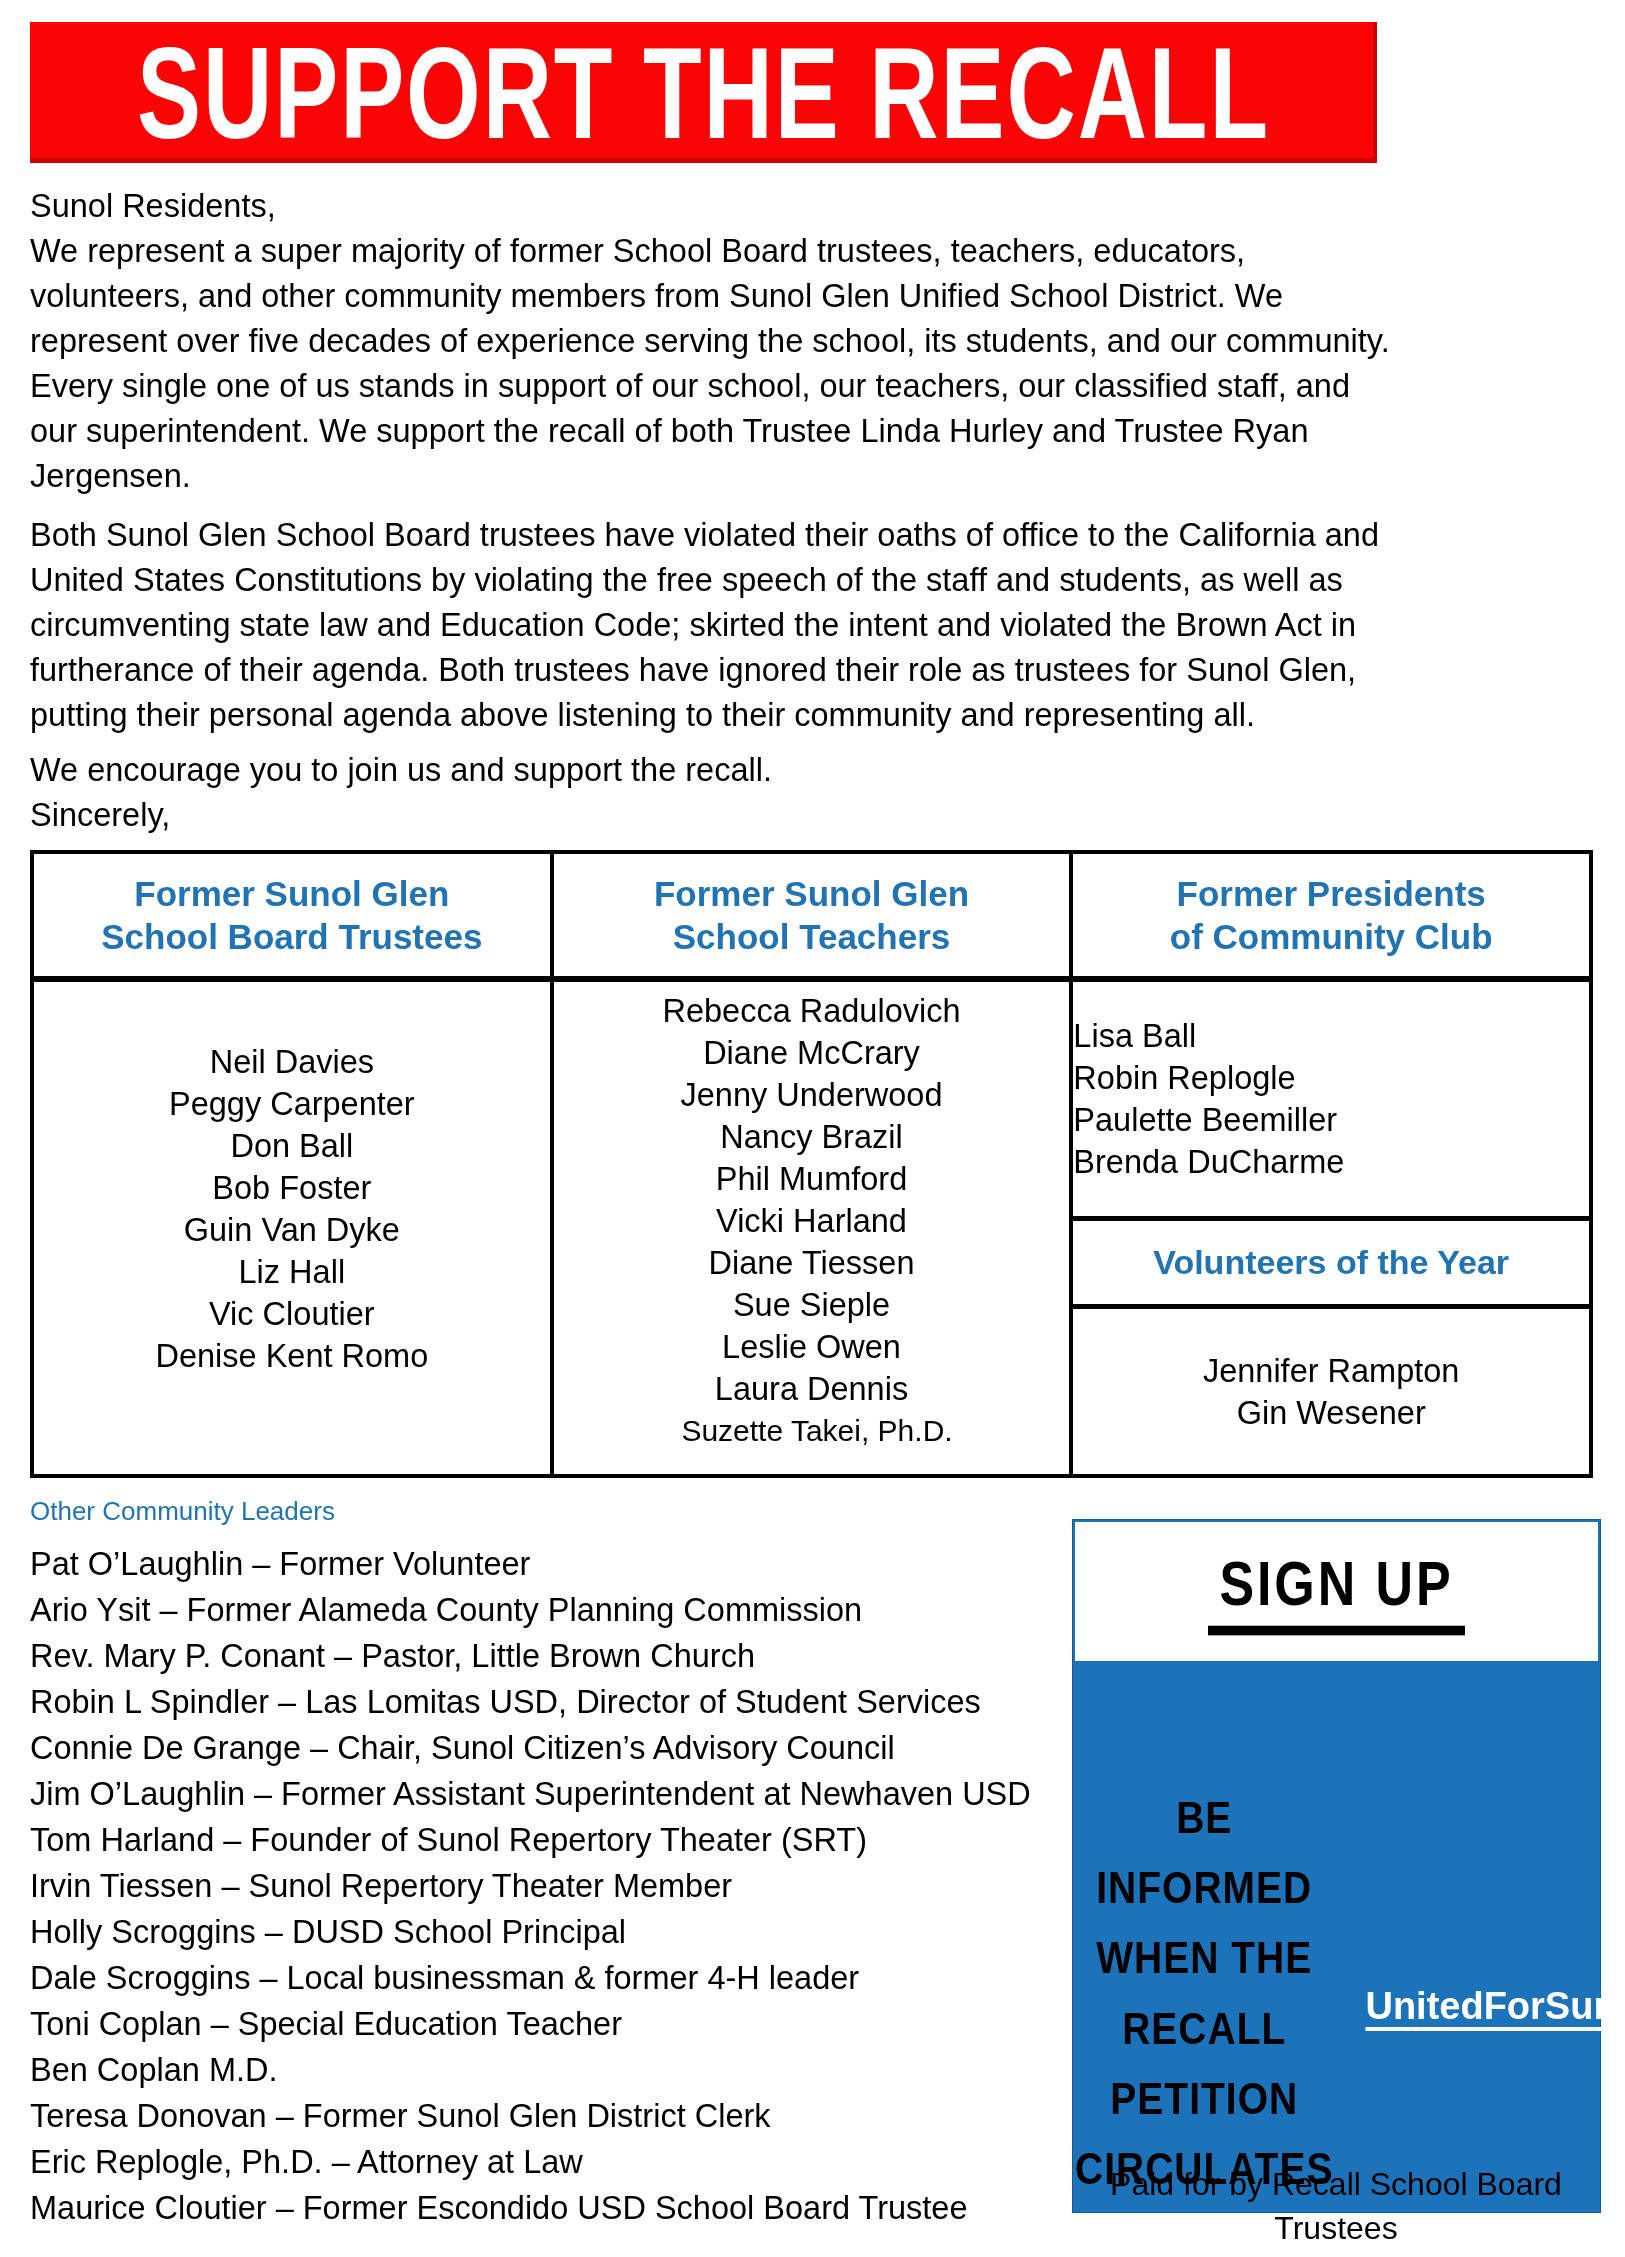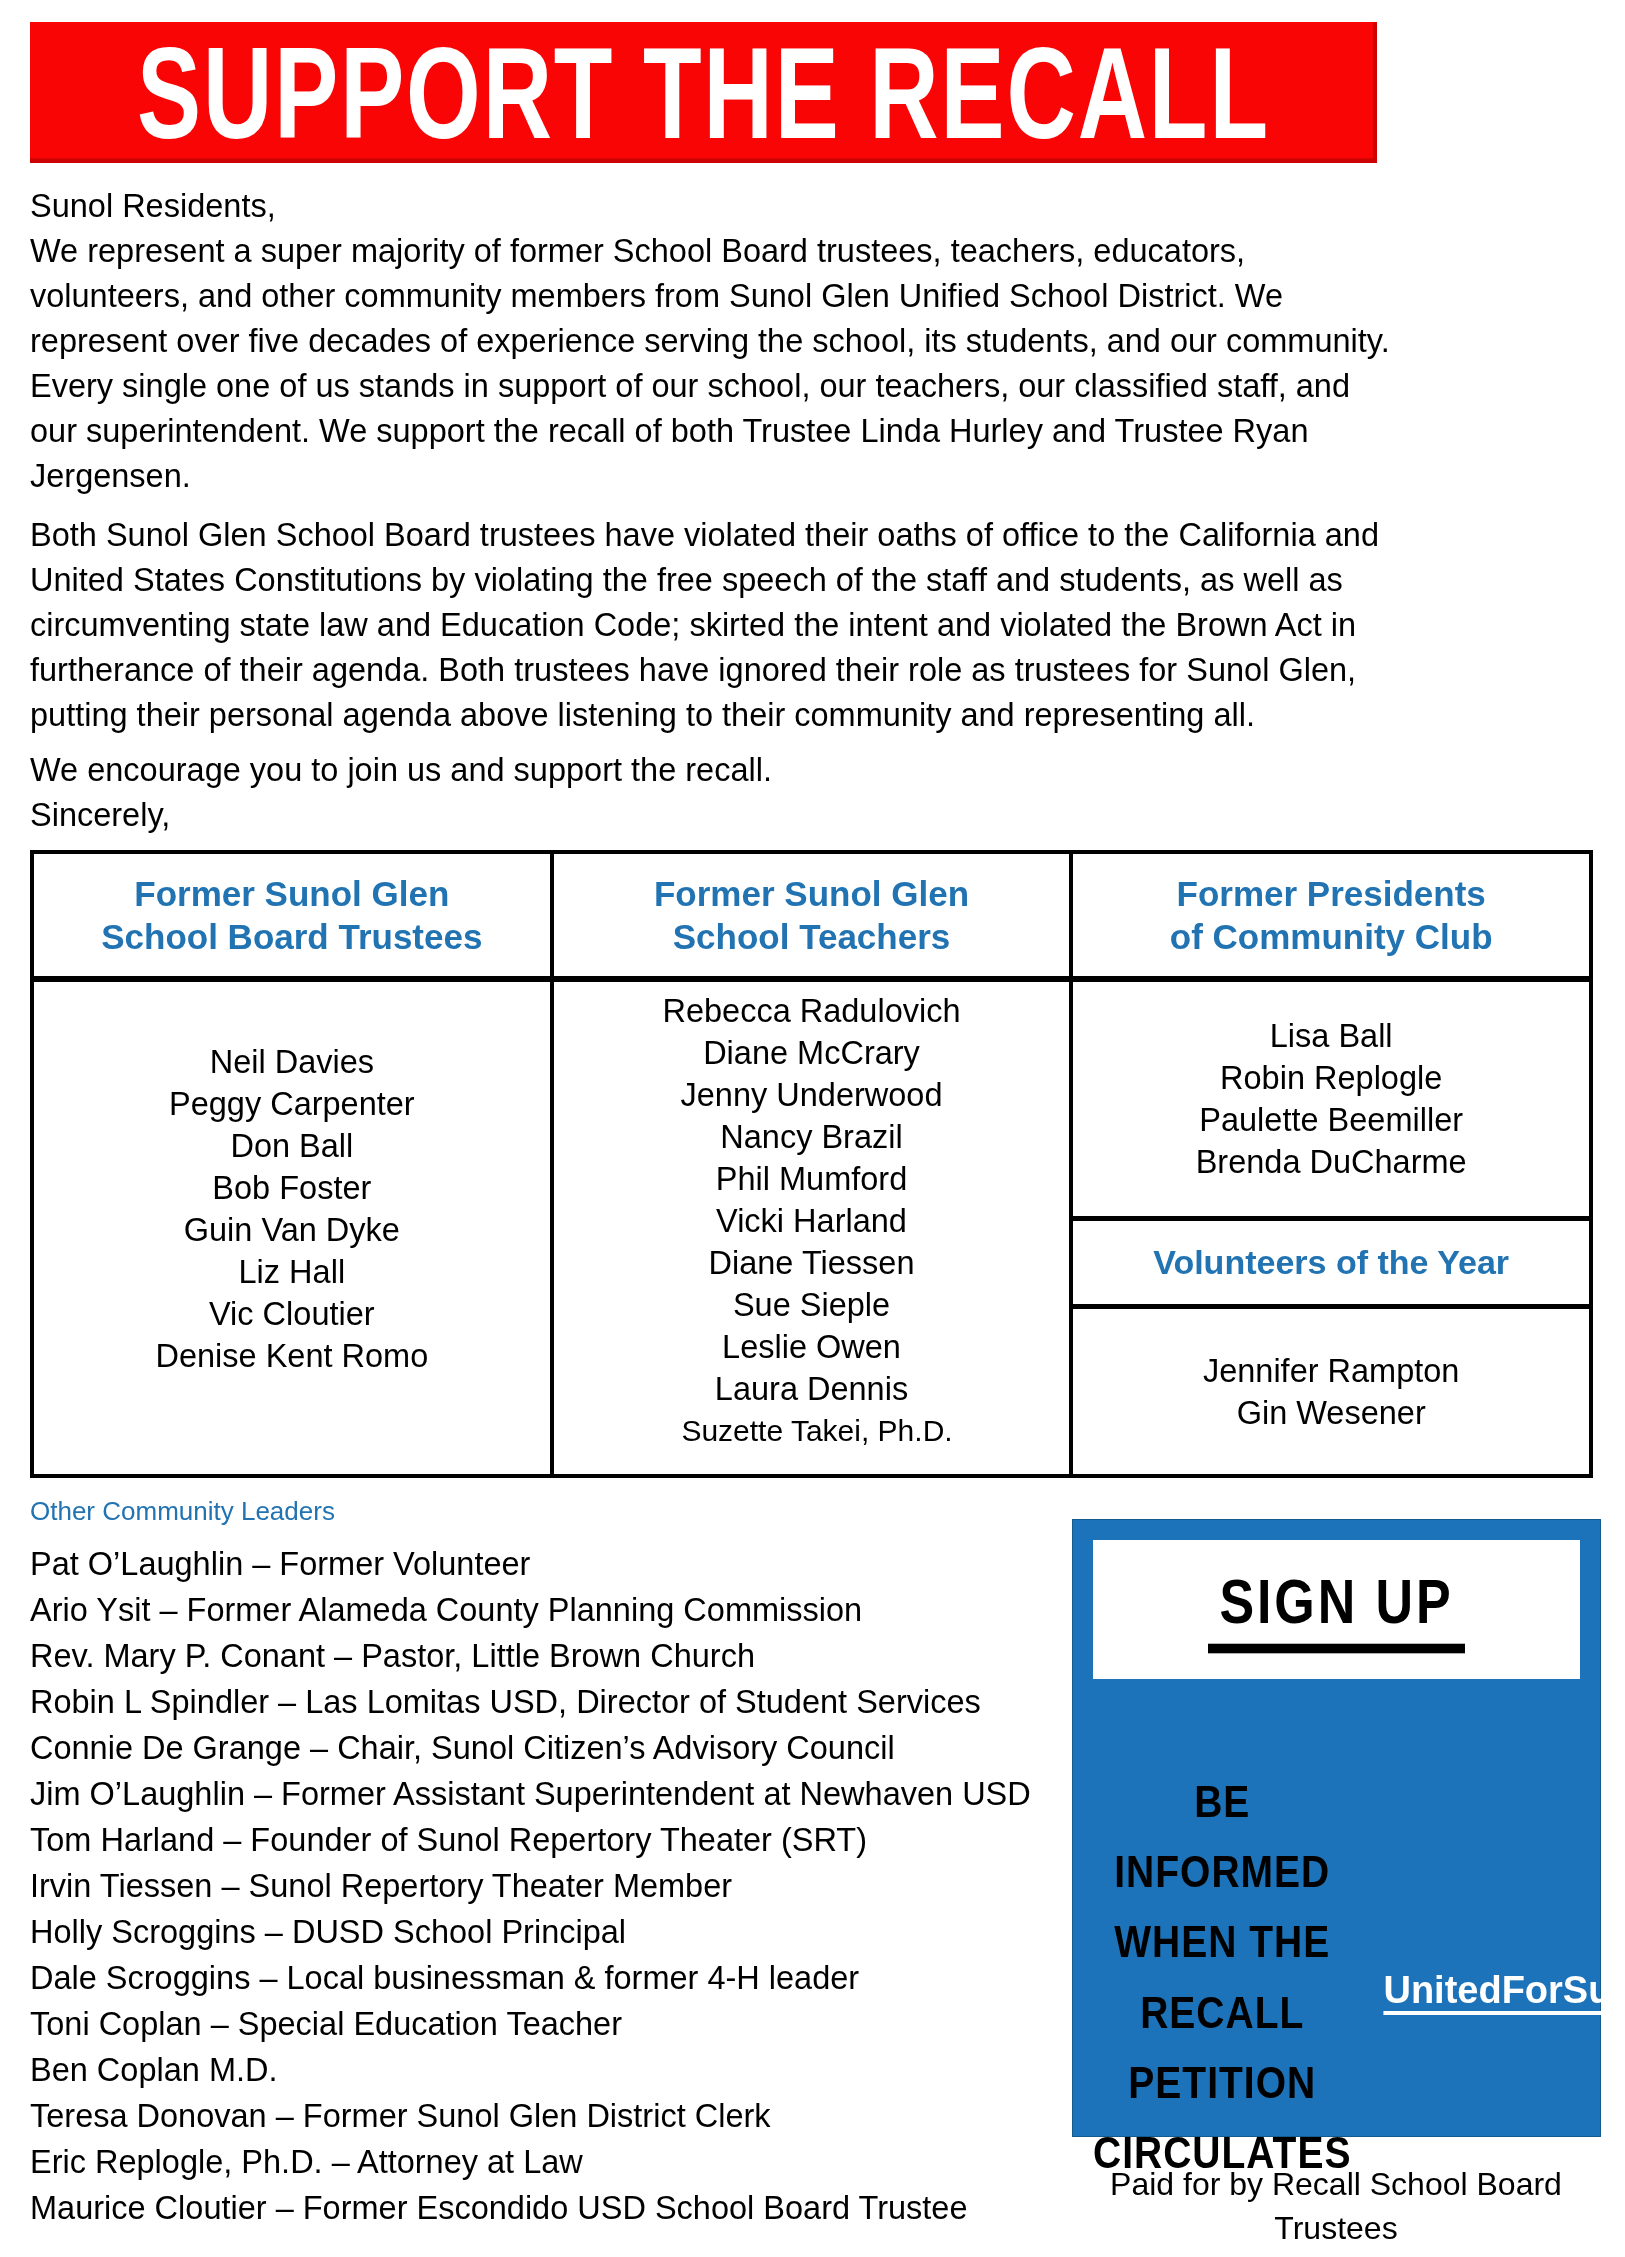--- a/index.html
+++ b/index.html
@@ -48,42 +48,42 @@
   .ecol-body{
     flex:1 1 auto;display:flex;flex-direction:column;align-items:center;
     text-align:center;font-size:32.5px;line-height:42px;
   }
   .body-center{justify-content:center;padding-bottom:38px;}
   .body-top{padding-top:7.6px;}
   .name{white-space:nowrap;}
   .name.small{font-size:30px;margin-left:11px;}
   .sec1{
     height:239px;flex:0 0 auto;width:100%;border-bottom:5.7px solid #000;box-sizing:border-box;
-    display:flex;flex-direction:column;align-items:center;justify-content:center;
+    display:flex;flex-direction:column;align-items:flex-start;justify-content:center;
     font-size:32.5px;line-height:42px;
   }
   .sec-head{
     height:88px;flex:0 0 auto;width:100%;border-bottom:5.7px solid #000;box-sizing:border-box;
     display:flex;align-items:center;justify-content:center;
     color:var(--heading-blue);font-weight:bold;font-size:34px;
   }
   .sec2{
     flex:1 1 auto;width:100%;display:flex;flex-direction:column;align-items:center;justify-content:center;
     font-size:32.5px;line-height:42px;
   }
   
   .leaders{position:absolute;left:30px;top:1491px;width:1037px;}
   .leaders-heading{
     color:var(--heading-blue);font-weight:normal;font-size:26px;line-height:40px;margin-bottom:10px;
   }
   .leader-item{font-size:32.5px;line-height:46px;white-space:nowrap;}
   
   .signup-box{
-    position:absolute;left:1072px;top:1519px;width:529px;height:618px;box-sizing:border-box;
-    background:var(--box-blue);border:1.9px solid #155a8c;padding:20px;
+    position:absolute;left:1072px;top:1519px;width:529px;height:694px;box-sizing:border-box;
+    background:var(--box-blue);border:1.9px solid #155a8c;padding:2px;
     display:flex;flex-direction:column;
   }
   .signup-head{
     background:var(--white);height:139px;flex:0 0 auto;
     display:flex;align-items:center;justify-content:center;
   }
   .signup-title{
     color:#000;font-weight:900;font-size:52px;letter-spacing:2.9px;white-space:nowrap;
     border-bottom:8.6px solid #000;padding:0 11.5px 4.8px;
     transform:scaleY(1.2);transform-origin:center;

